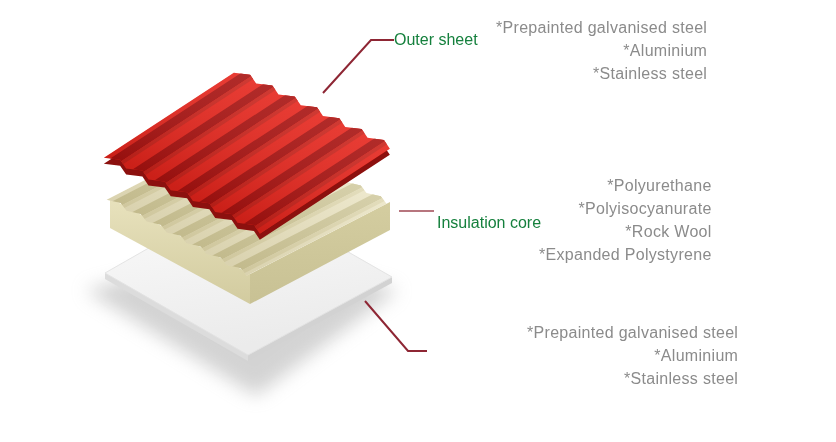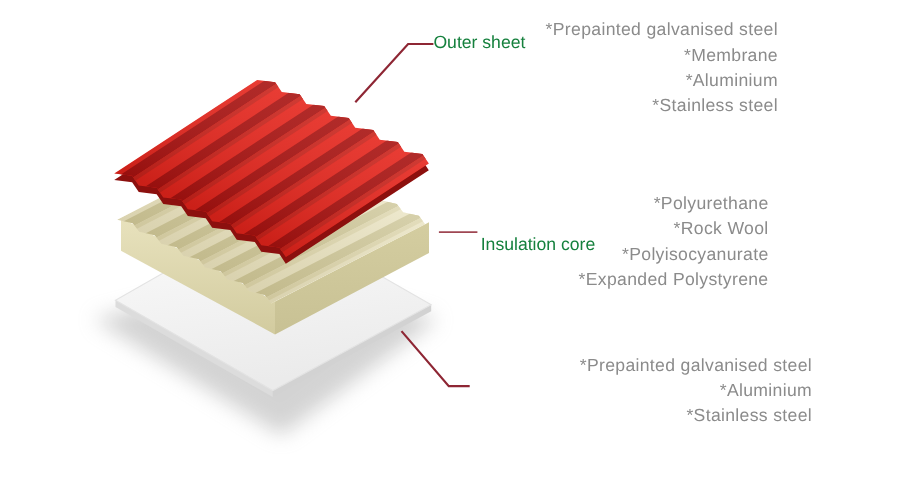--- a/index.html
+++ b/index.html
@@ -116,30 +116,29 @@
     </g>
 
     <polyline points="323,93 371,40 394,40" fill="none" stroke="#8e2634" stroke-width="2"></polyline>
     <polyline points="399,211 434,211" fill="none" stroke="#8e2634" stroke-width="1.6" opacity="0.85"></polyline>
     <polyline points="365,301 408,351 427,351" fill="none" stroke="#8e2634" stroke-width="2"></polyline>
   </svg>
 
   <div class="layer-label" style="left:394px;top:30px">Outer sheet</div>
   <div class="materials" style="left:496px;top:16px">
     <div>*Prepainted galvanised steel</div>
-    <div>*Membrane</div>
     <div>*Aluminium</div>
     <div>*Stainless steel</div>
   </div>
 
   <div class="layer-label" style="left:437px;top:213px">Insulation core</div>
-  <div class="materials" style="left:526px;top:174px">
+  <div class="materials" style="left:539px;top:174px">
     <div>*Polyurethane</div>
+    <div>*Polyisocyanurate</div>
     <div>*Rock Wool</div>
-    <div>*Polyisocyanurate</div>
     <div>*Expanded Polystyrene</div>
   </div>
 
   <div class="materials" style="left:527px;top:321px">
     <div>*Prepainted galvanised steel</div>
     <div>*Aluminium</div>
     <div>*Stainless steel</div>
   </div>
 
 </div>

